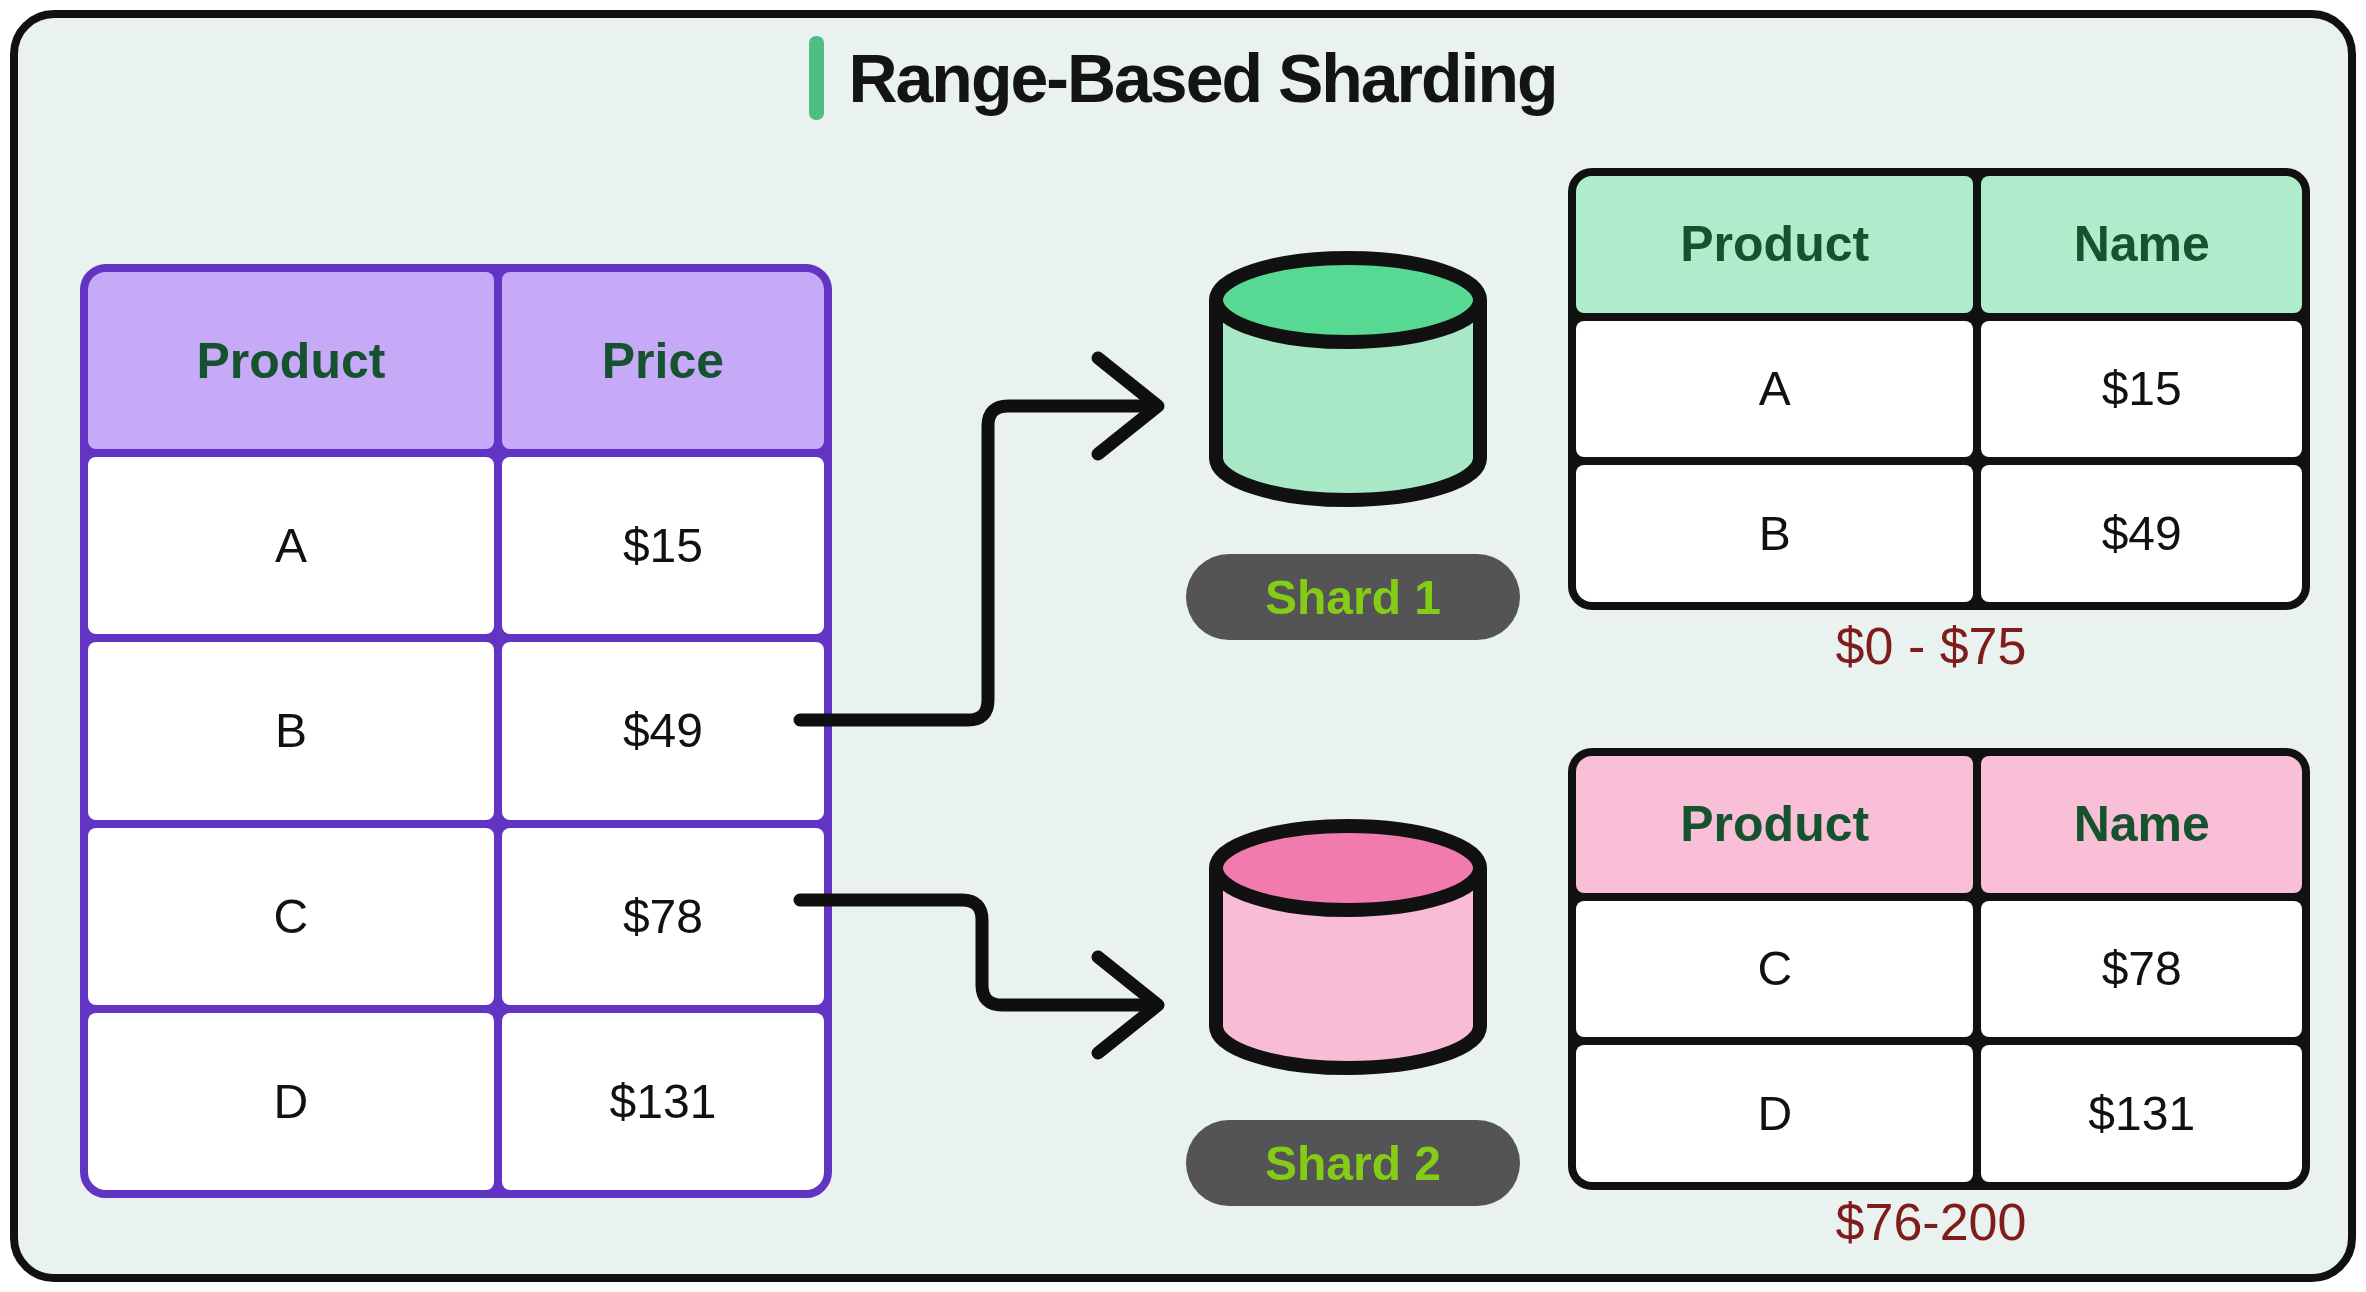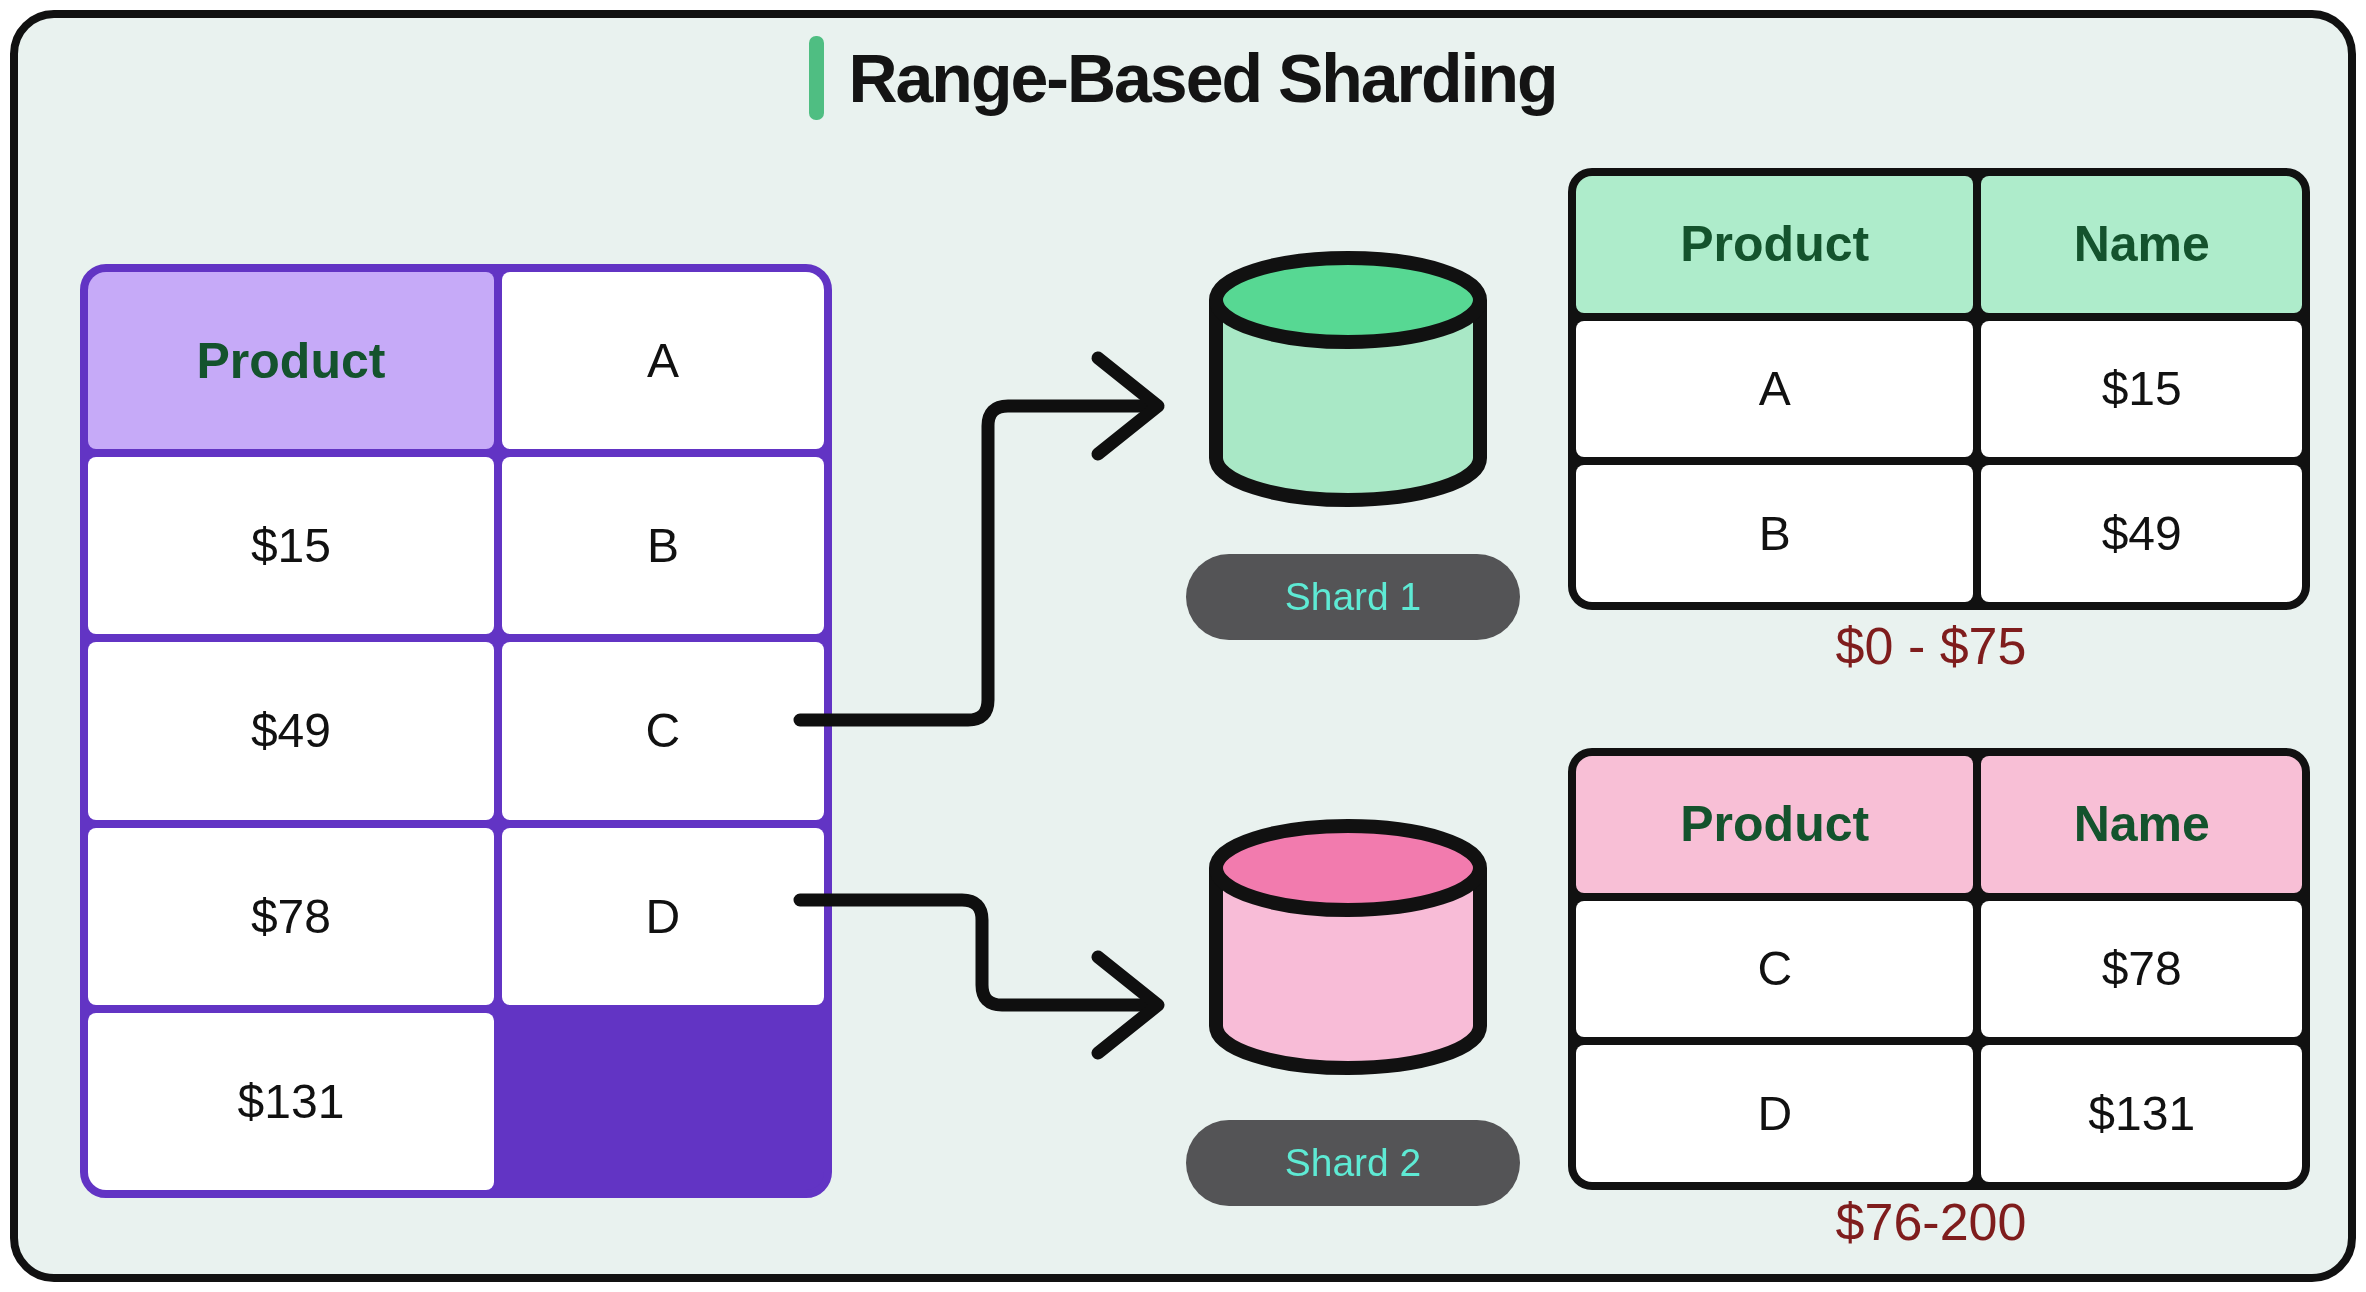--- a/index.html
+++ b/index.html
@@ -55,39 +55,40 @@
   .range-label.r1{top:616px;}
   .range-label.r2{top:1192px;}
   
   .cyl{position:absolute;width:292px;height:286px;}
   .cyl1{left:1202px;top:242px;}
   .cyl2{left:1202px;top:810px;}
   
   .pill{
     position:absolute;width:334px;height:86px;background:#545456;border-radius:46px;
     display:flex;align-items:center;justify-content:center;
-    color:#5eead4;font-size:39px;font-weight:400;
+    color:#84cc16;font-size:48px;font-weight:700;
   }
   .pill1{left:1186px;top:554px;}
   .pill2{left:1186px;top:1120px;}
   
   .arrows{position:absolute;left:0;top:0;width:2366px;height:1292px;pointer-events:none;}
 </style>
 </head>
 <body>
 
 <div class="frame"></div>
 
 <div class="title-row">
   <div class="title-bar"></div>
   <div class="title-text">Range-Based Sharding</div>
 </div>
 
 <div class="tbl tbl-main">
   <div class="cell hcell">Product</div>
+  <div class="cell hcell">Price</div>
   <div class="cell">A</div>
   <div class="cell">$15</div>
   <div class="cell">B</div>
   <div class="cell">$49</div>
   <div class="cell">C</div>
   <div class="cell">$78</div>
   <div class="cell">D</div>
   <div class="cell">$131</div>
 </div>
 

